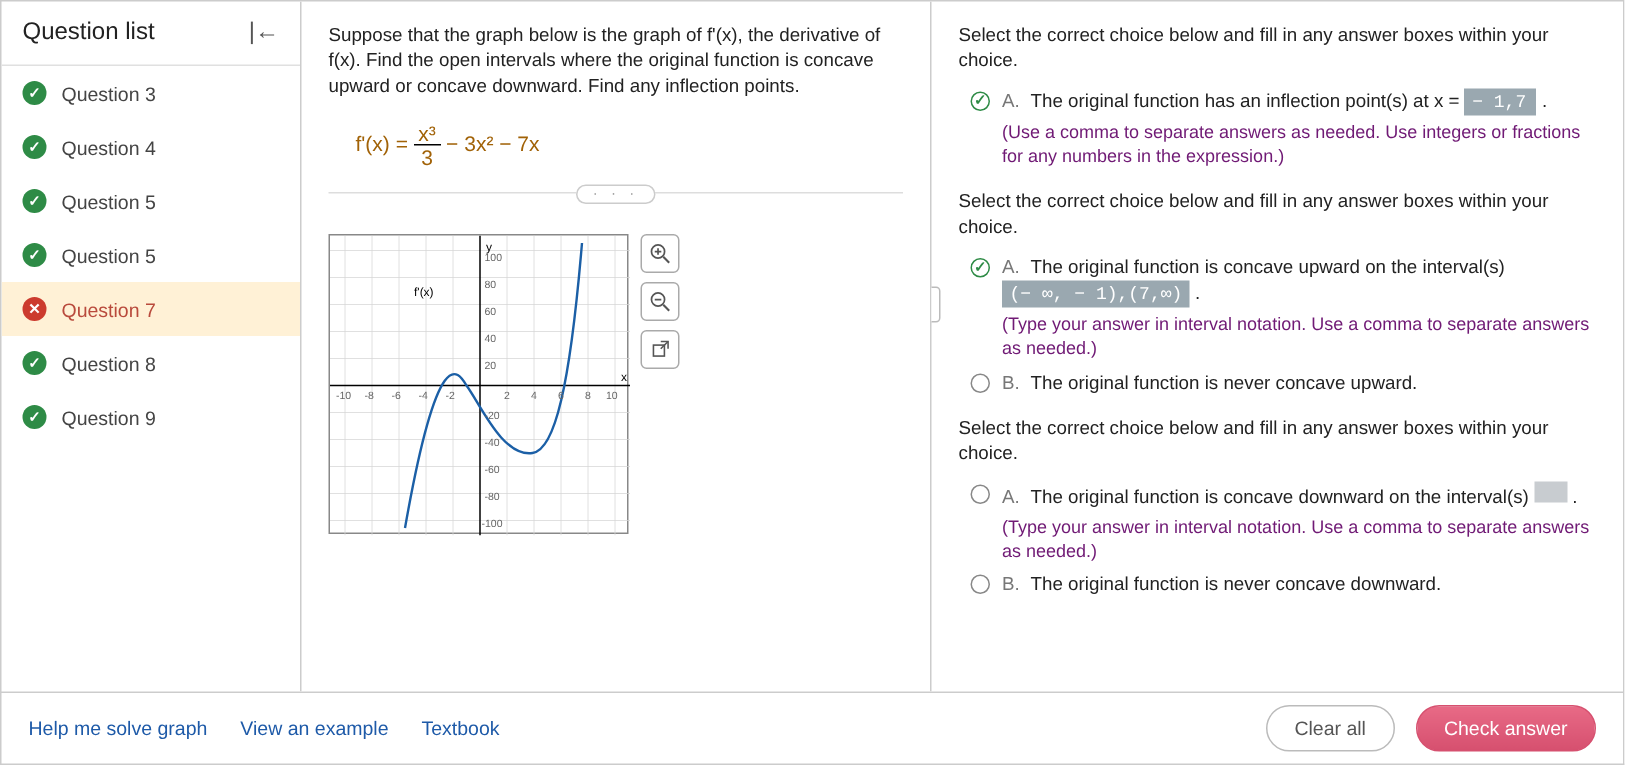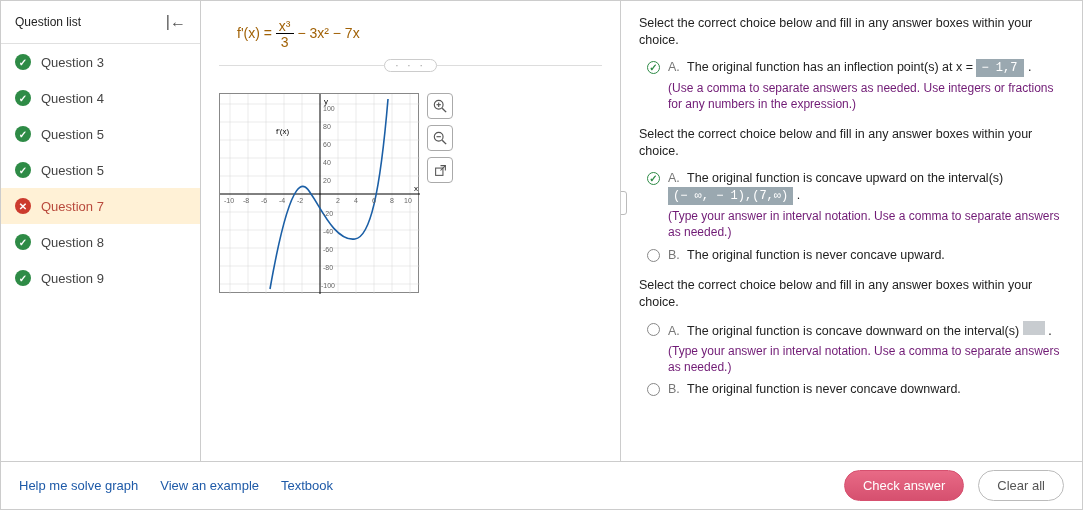--- a/index.html
+++ b/index.html
@@ -28,21 +28,21 @@
     display: flex;
     flex-direction: column;
   }
   .sidebar-header {
     display: flex;
     align-items: center;
     justify-content: space-between;
     padding: 12px 14px;
     border-bottom: 1px solid #e0e0e0;
   }
-  .sidebar-title { font-size: 12px; font-weight: 500; color: #222; }
+  .sidebar-title { font-size: 16px; font-weight: 500; color: #222; }
   .collapse-btn { cursor: pointer; color: #555; font-size: 16px; }
   .q-list { flex: 1; overflow-y: auto; }
   .q-item {
     display: flex;
     align-items: center;
     gap: 10px;
     padding: 10px 14px;
     cursor: pointer;
     font-size: 13px;
     color: #444;
@@ -183,20 +183,21 @@
           <span>Question 8</span>
         </div>
         <div class="q-item">
           <span class="status-icon status-correct">✓</span>
           <span>Question 9</span>
         </div>
       </div>
   </div>
 
   <div class="center">
+    <div class="prompt">Suppose that the graph below is the graph of f'(x), the derivative of f(x). Find the open intervals where the original function is concave upward or concave downward. Find any inflection points.</div>
     <div class="formula">
       <span>f'(x) = </span><span class="frac"><span class="num">x³</span><span class="den">3</span></span><span> − 3x² − 7x</span>
     </div>
     <div class="divider-dots"><span>· · ·</span></div>
     <div class="graph-row">
       <div class="graph-box">
         <svg viewBox="0 0 200 200" width="200" height="200">
           <g stroke="#d6d6d6" stroke-width="0.5">
             <line x1="0" y1="10" x2="200" y2="10"></line>
               <line x1="0" y1="28" x2="200" y2="28"></line>
@@ -334,16 +335,16 @@
   </div>
 </div>
 
 <div class="footer">
   <div class="footer-left">
     <span class="text-link">Help me solve graph</span>
     <span class="text-link">View an example</span>
     <span class="text-link">Textbook</span>
   </div>
   <div class="footer-right">
+    <button class="btn btn-clear">Clear all</button>
     <button class="btn btn-check">Check answer</button>
-    <button class="btn btn-clear">Clear all</button>
   </div>
 </div>
 
 </body></html>

